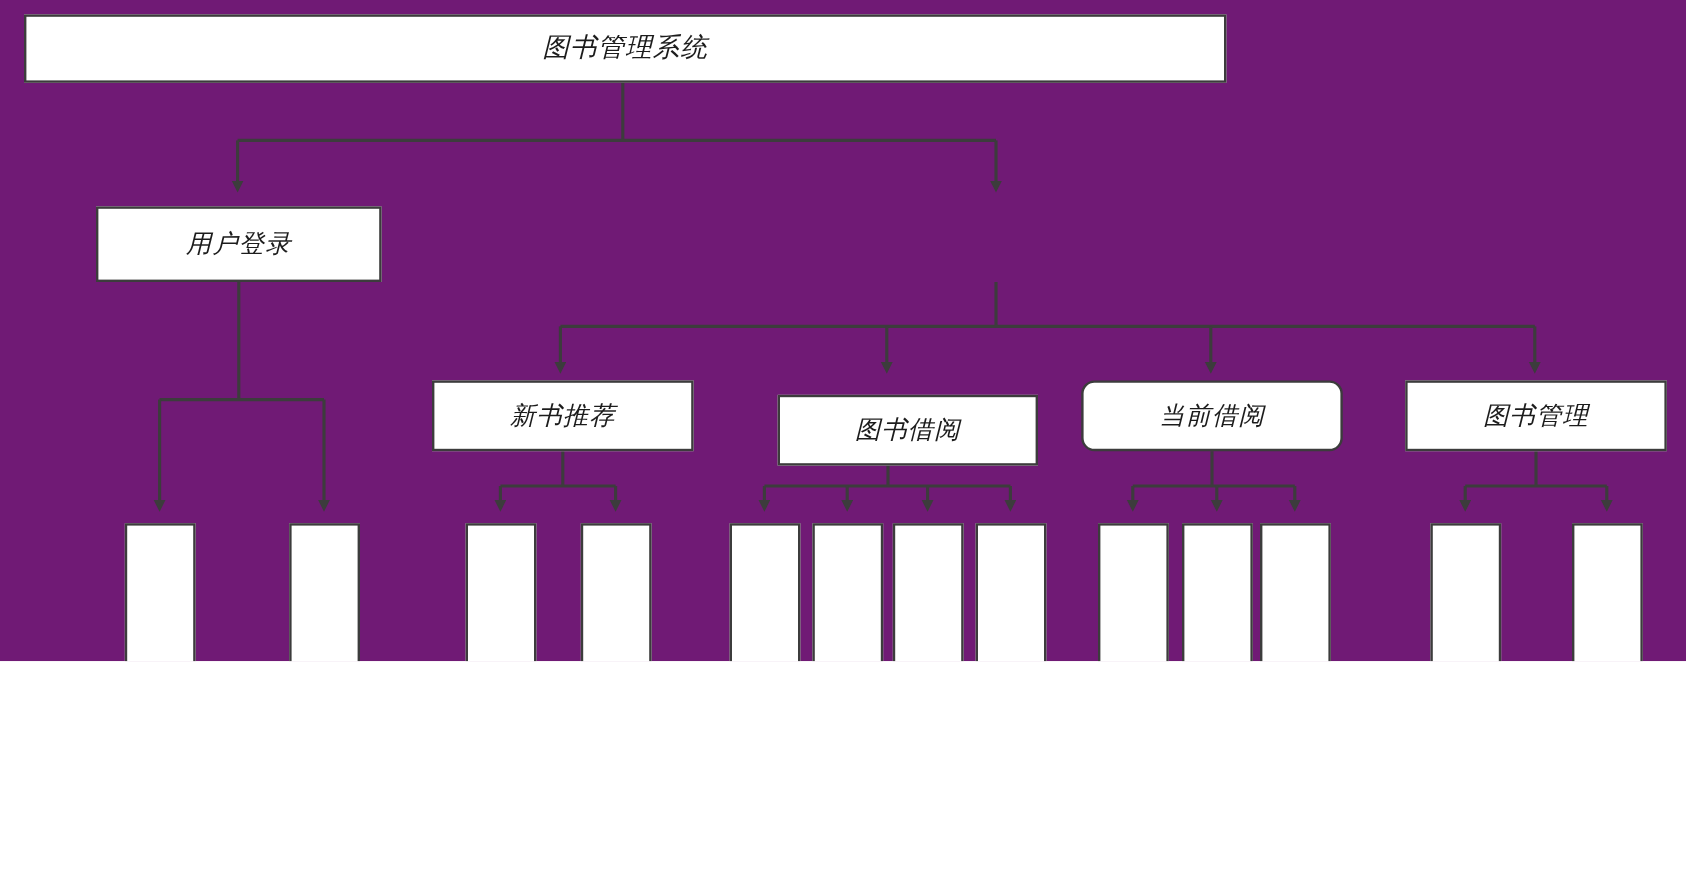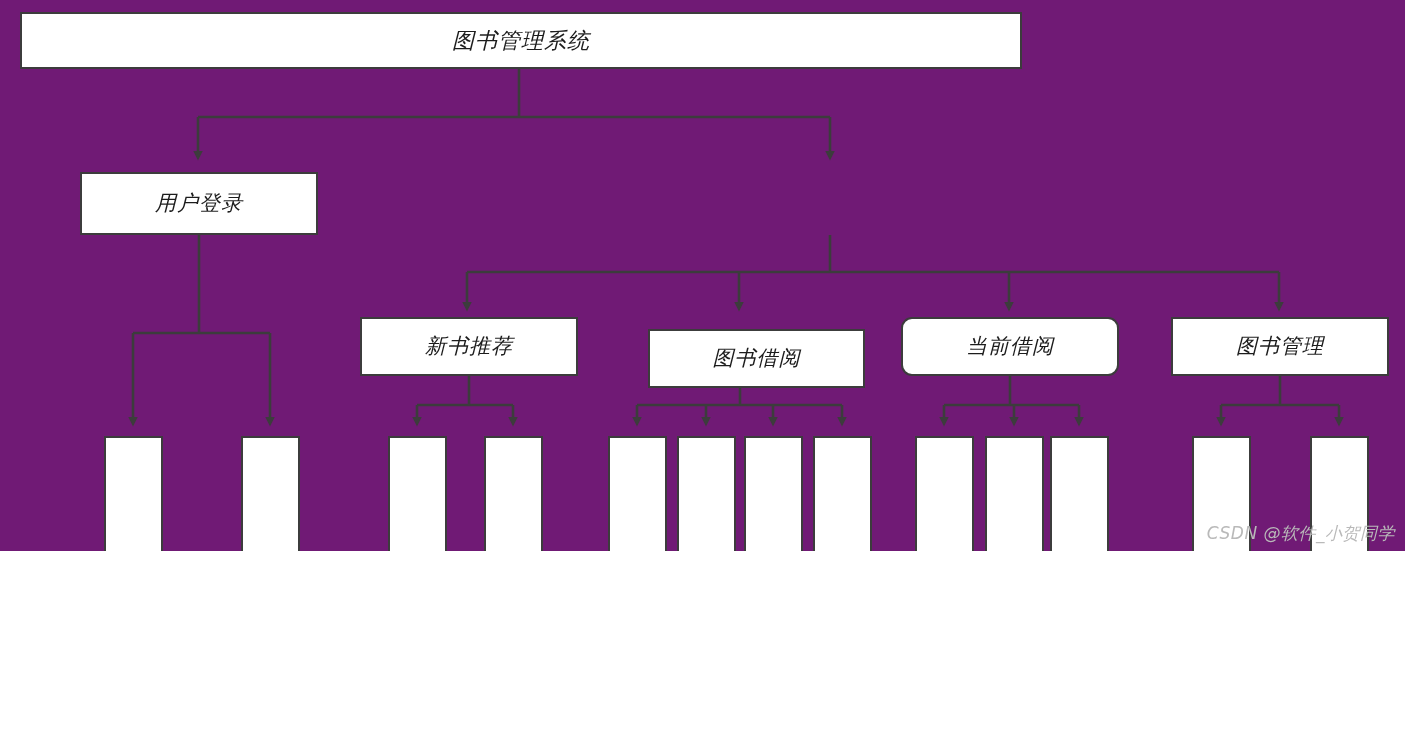--- a/index.html
+++ b/index.html
@@ -151,15 +151,14 @@
   <div class="node v mid" style="left:915px; top:436px; width:59px; height:299px;">查询图书</div>
 
   <div class="node v mid" style="left:985px; top:436px; width:59px; height:299px;">归还图书</div>
 
   <div class="node v" style="left:1050px; top:436px; width:59px; height:299px;">确认归还（管理员）</div>
 
   <div class="node v mid" style="left:1192px; top:436px; width:59px; height:299px;">新增借阅记录</div>
 
   <div class="node v mid" style="left:1310px; top:436px; width:59px; height:299px;">查询借阅记录</div>
 
-  <div id="watermark">CSDN @软件_小贺同学</div>
 
 </div>
 
 </body></html>

